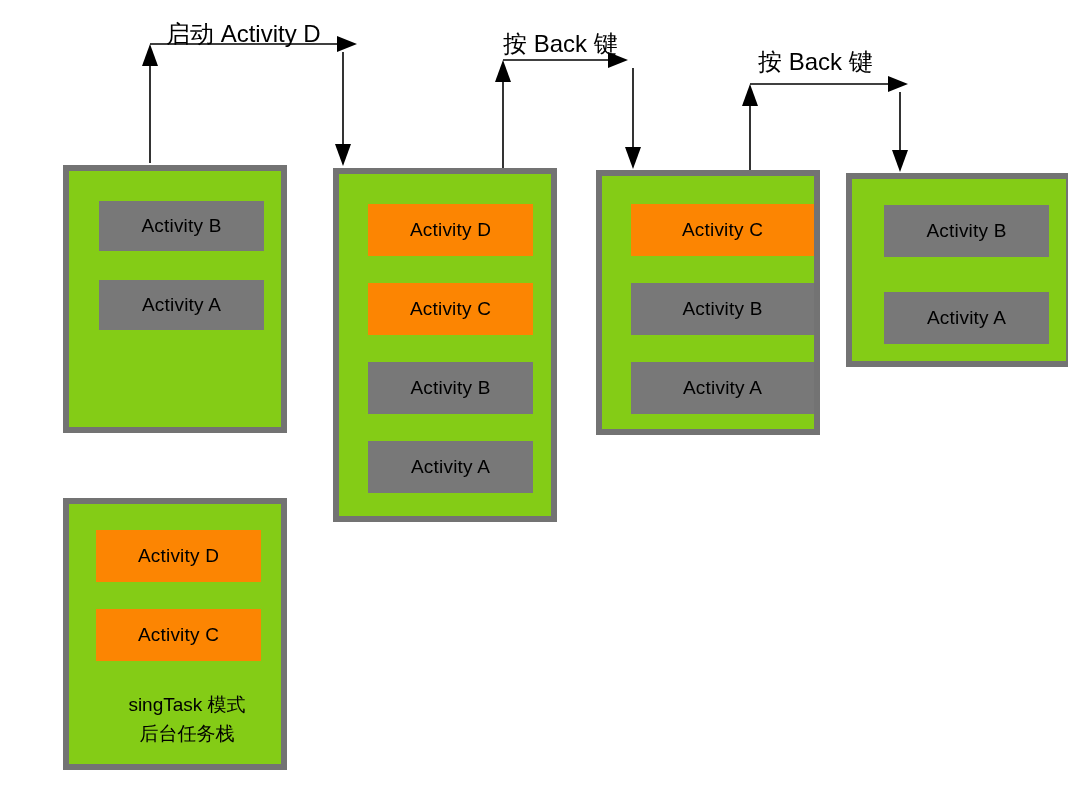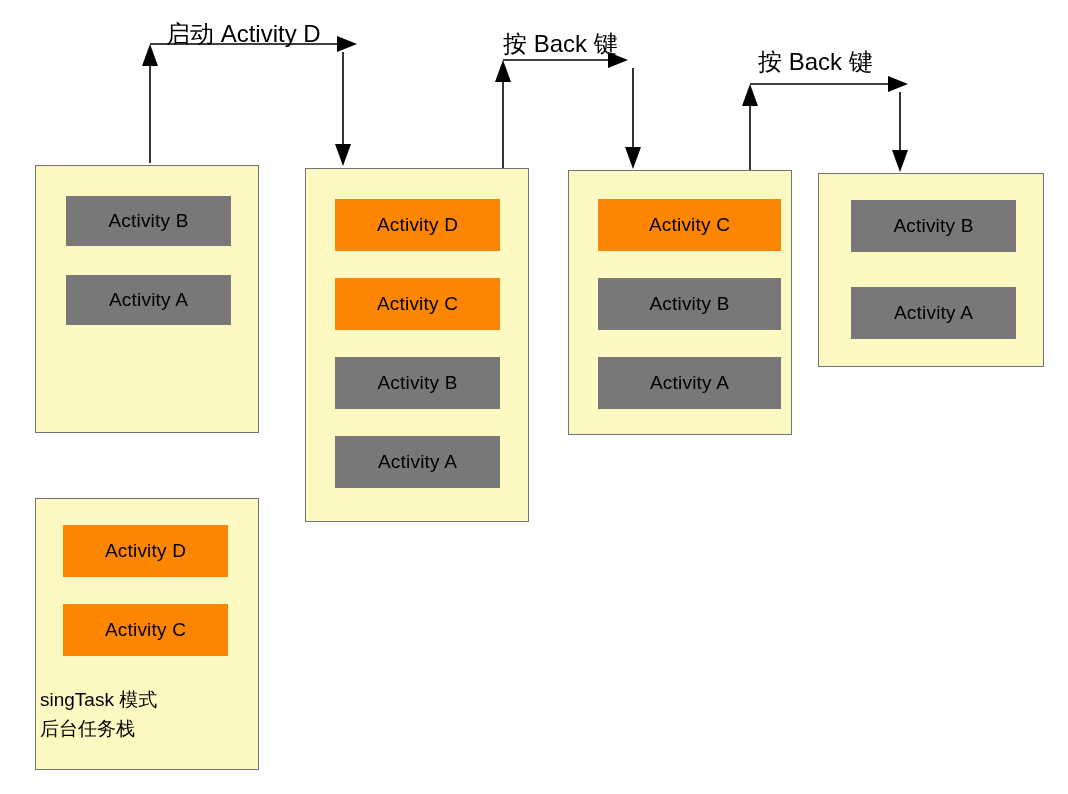--- a/index.html
+++ b/index.html
@@ -14,28 +14,30 @@
     position: relative;
     width: 1068px;
     height: 794px;
     background: #ffffff;
     overflow: hidden;
   }
 
   
   .stack {
     position: absolute;
-    background: #fef9c3;
-    border: 1px solid #737373;
+    background: #84cc16;
+    border: 6px solid #737373;
     box-sizing: border-box;
+    margin-left: 28px;
   }
   .stack-label {
     position: absolute;
-    left: 4px;
+    left: 12px;
     width: 100%;
+    text-align: center;
     color: #000000;
     font-size: 19px;
     line-height: 29px;
     white-space: pre-line;
   }
 
   
   .activity {
     position: absolute;
     box-sizing: border-box;

